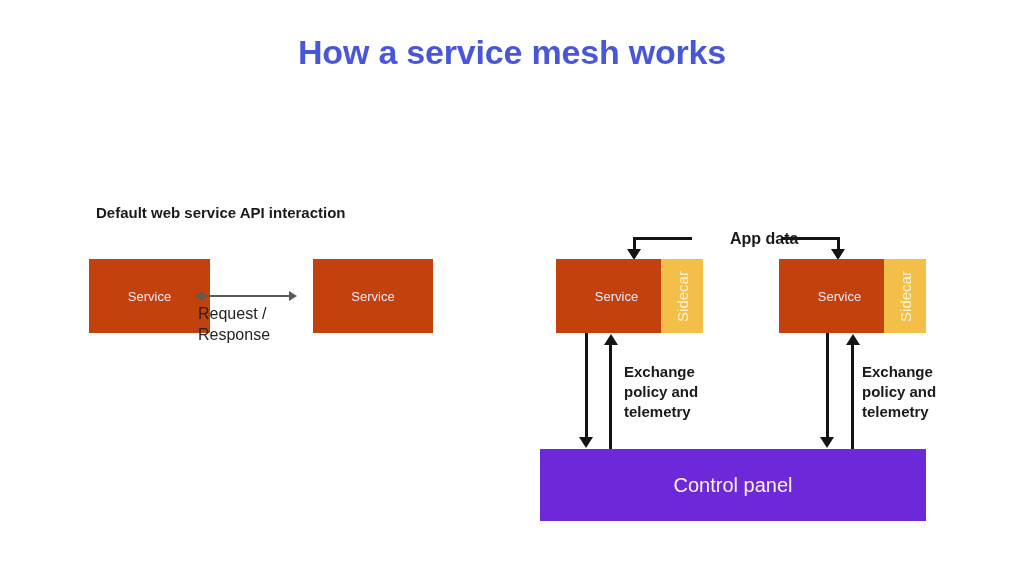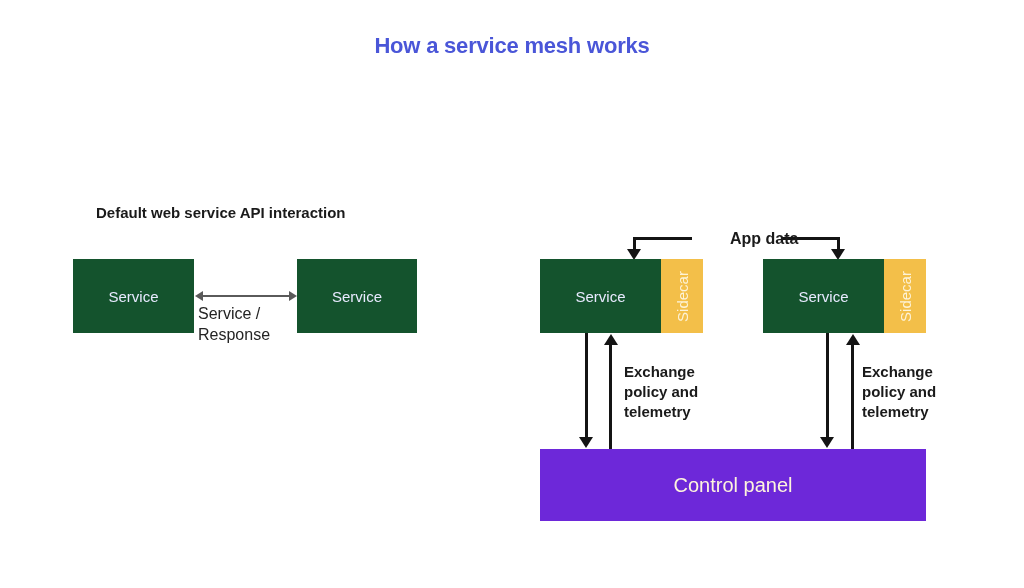--- a/index.html
+++ b/index.html
@@ -8,21 +8,21 @@
     background: #ffffff;
     font-family: "Liberation Sans", sans-serif;
     overflow: hidden;
   }
   #canvas { position: relative; width: 1024px; height: 588px; background: #ffffff; }
 
   
   .page-title {
     position: absolute; left: 0; top: 33px; width: 1024px;
     text-align: center;
-    font-size: 22px; font-weight: bold; letter-spacing: -0.2px;
+    font-size: 34px; font-weight: bold; letter-spacing: -0.2px;
     color: #4a56d8;
   }
   .intro {
     position: absolute; left: 57px; top: 93px; width: 845px;
     font-size: 15.5px; line-height: 22px; color: #2b2b2b;
     font-weight: 400;
   }
 
   
   .sec-heading {
@@ -31,23 +31,24 @@
   }
   #heading-left  { left: 96px;  top: 204px; }
   #heading-right { left: 627px; top: 204px; }
 
   
   .box {
     position: absolute;
     display: flex; align-items: center; justify-content: center;
   }
   .service-box {
-    background: #14532d;
+    background: #c2410c;
     color: #e8eaff;
-    font-size: 15px;
+    font-size: 13px;
+    margin-left: 16px;
   }
   .sidecar-box {
     background: #f3bf49;
   }
   .sidecar-label {
     color: #fdf3d8;
     font-size: 15px;
     white-space: nowrap;
     transform: rotate(-90deg);
   }
@@ -112,21 +113,21 @@
 
   <div class="box service-box" style="left:297px; top:259px; width:120px; height:74px;">
     <span>Service</span>
   </div>
 
   <div class="line-h-thin" style="left:202px; top:295px; width:88px;"></div>
   <div class="arrowhead arrow-left-thin" style="left:195px; top:291px;"></div>
   <div class="arrowhead arrow-right-thin" style="left:289px; top:291px;"></div>
 
   <div class="flabel flabel-req" id="label-request">
-    <div>Service /</div>
+    <div>Request /</div>
     <div>Response</div>
   </div>
 
 
   <div class="line-h" style="left:634px; top:237px; width:58px;"></div>
   <div class="line-h" style="left:781px; top:237px; width:58px;"></div>
   <div class="line-v" style="left:633px; top:237px; height:13px;"></div>
   <div class="line-v" style="left:837px; top:237px; height:13px;"></div>
   <div class="arrowhead arrow-down" style="left:627px; top:249px;"></div>
   <div class="arrowhead arrow-down" style="left:831px; top:249px;"></div>

